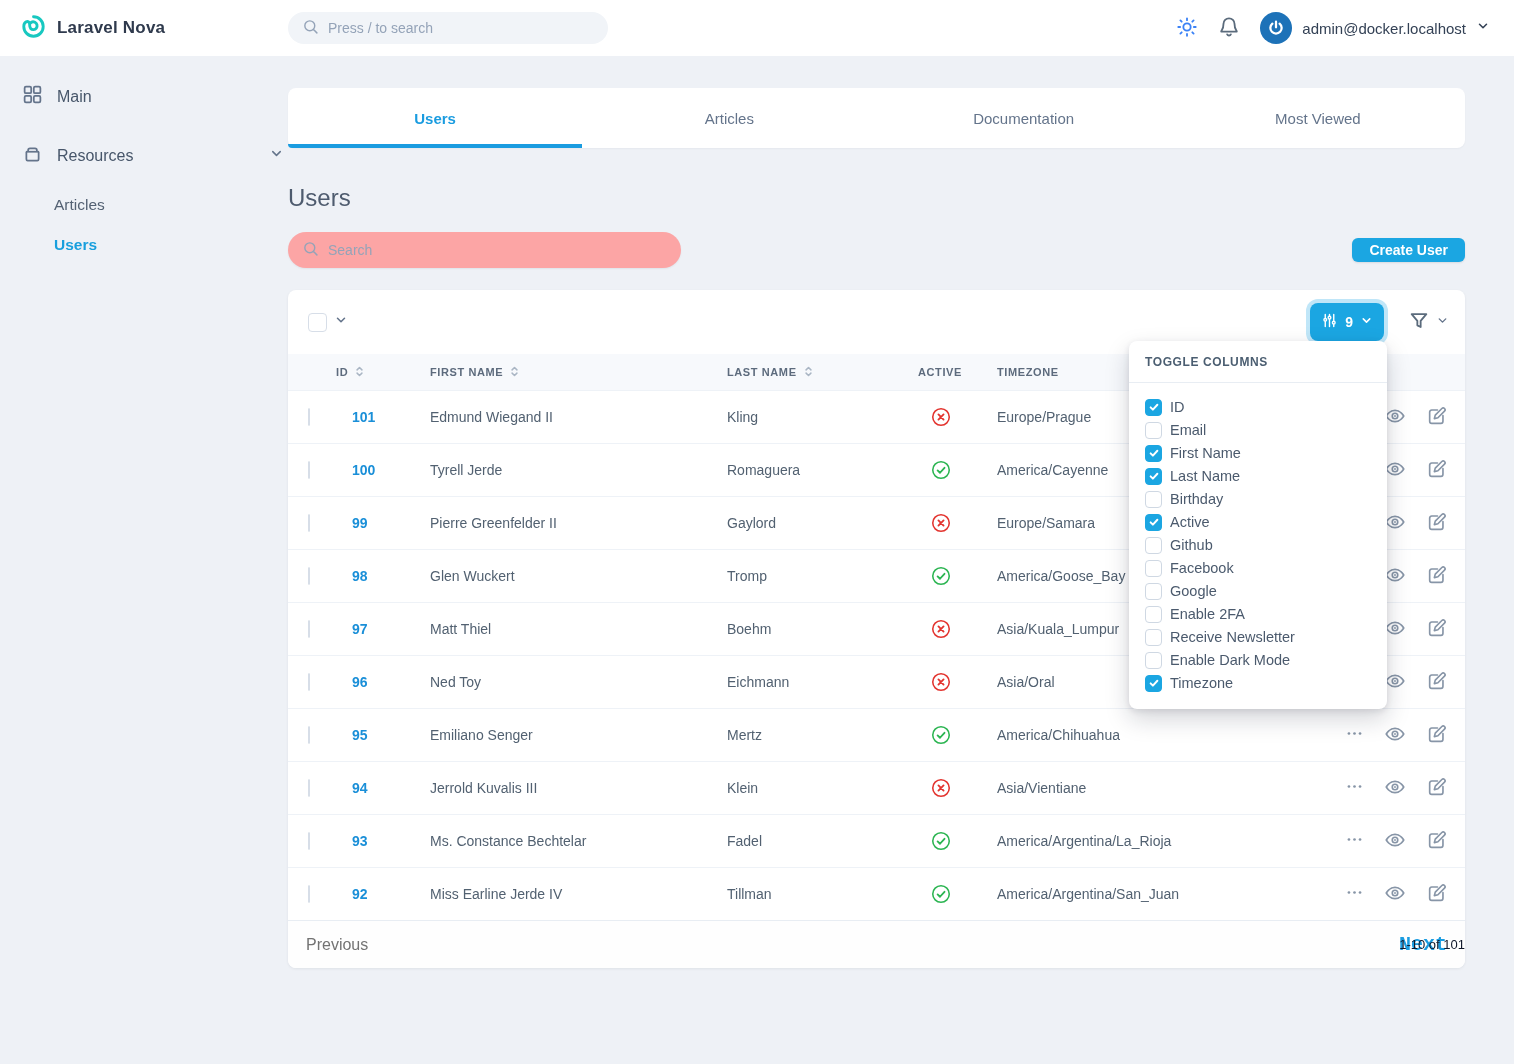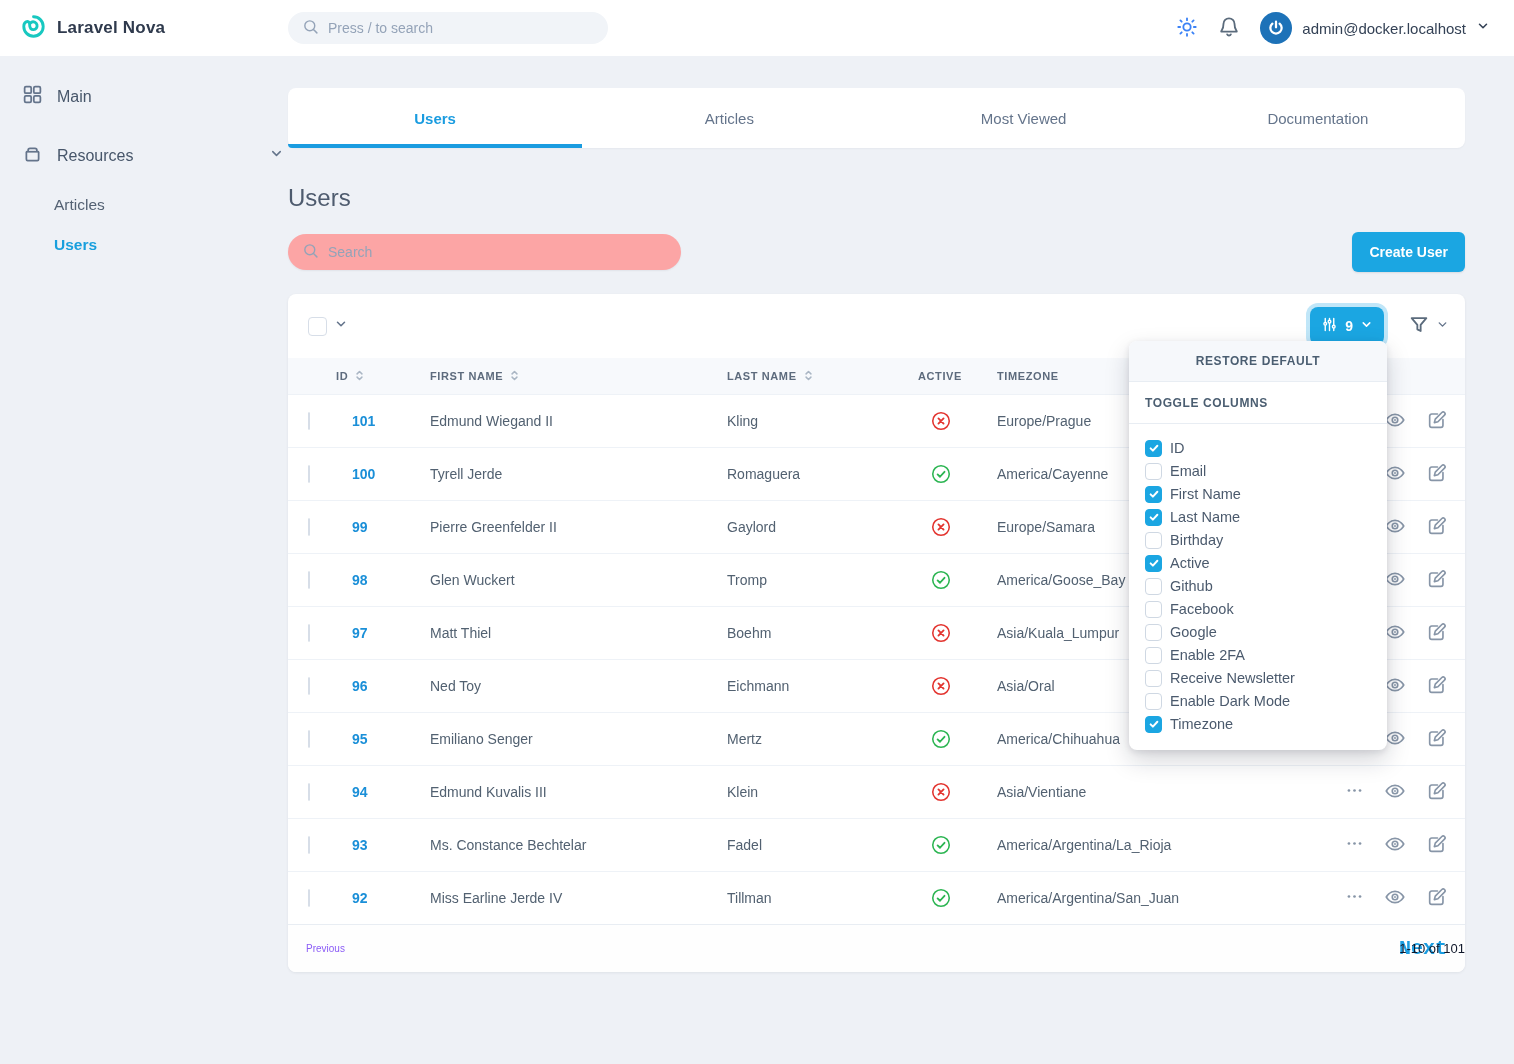--- a/index.html
+++ b/index.html
@@ -35,21 +35,21 @@
   .tab { flex:1; display:flex; align-items:center; justify-content:center; font-size:15px; color:#64748b; cursor:pointer; }
   .tab.active { color:#1a9ce0; font-weight:600; }
   .tab-underline { position:absolute; left:0; bottom:0; width:25%; height:4px; background:#1a9ce0; border-bottom-left-radius:8px; }
 
   
   .page-title { margin-top:36px; font-size:24px; font-weight:400; color:#4e5b6e; }
   .actions-row { margin-top:20px; display:flex; align-items:center; justify-content:space-between; }
   .res-search { display:flex; align-items:center; gap:9px; width:393px; height:36px; background:#fca5a5; border-radius:18px; padding:0 14px; box-shadow:0 1px 2px rgba(15,23,42,.06); }
   .res-search input { border:none; outline:none; background:transparent; font-size:14px; color:#475569; width:100%; font-family:inherit; }
   .res-search input::placeholder { color:#94a3b8; }
-  .btn-primary { background:#1ba6e2; color:#fff; border:none; border-radius:6px; height:40px; padding:0 17px; font-size:14px; font-weight:700; cursor:pointer; font-family:inherit; box-shadow:0 1px 2px rgba(15,23,42,.1); }
+  .btn-primary { background:#1ba6e2; color:#fff; border:none; border-radius:6px; height:24px; padding:0 17px; font-size:14px; font-weight:700; cursor:pointer; font-family:inherit; box-shadow:0 1px 2px rgba(15,23,42,.1); }
 
   
   .table-card { margin-top:22px; background:#fff; border-radius:8px; box-shadow:0 1px 3px rgba(15,23,42,.07); overflow:visible; }
   .table-toolbar { height:64px; display:flex; align-items:center; padding:0 16px 0 20px; }
   .cb { width:19px; height:19px; border:1px solid #d7dee8; border-radius:4px; background:#fff; cursor:pointer; flex-shrink:0; }
   .toolbar-left { display:flex; align-items:center; gap:7px; }
   .toolbar-right { margin-left:auto; display:flex; align-items:center; gap:24px; }
   .columns-btn { display:flex; align-items:center; gap:7px; background:#1ba6e2; border:none; border-radius:8px; height:38px; padding:0 11px; color:#fff; font-size:14px; font-weight:600; cursor:pointer; box-shadow:0 0 0 4px #c0e6f8; font-family:inherit; }
   .filter-btn { display:flex; align-items:center; gap:6px; background:none; border:none; cursor:pointer; }
 
@@ -62,21 +62,21 @@
   .cell-id { padding-left:16px; }
   .t-row .cell-id a { color:#1a8fd8; text-decoration:none; font-weight:600; cursor:pointer; }
   .cell-active { padding-left:12px; display:flex; align-items:center; }
   .active-icon .ok, .active-icon .no { display:none; }
   .active-icon.yes .ok { display:block; }
   .active-icon.not .no { display:block; }
   .cell-actions { display:flex; align-items:center; justify-content:flex-end; gap:20px; padding-right:17px; }
   .cell-actions .row-icon { background:none; border:none; cursor:pointer; display:flex; padding:0; }
 
   .t-pagination { height:48px; border-top:1px solid #e8edf3; display:flex; align-items:center; padding:0 18px; border-radius:0 0 8px 8px; background:#fefefe; }
-  .pg-prev { font-size:10px; color:#8b5cf6; background:none; border:none; font-family:inherit; }
+  .pg-prev { font-size:16px; color:#737373; background:none; border:none; font-family:inherit; }
   .pg-range { position:absolute; left:0; right:0; text-align:right; font-size:13px; color:#0f172a;padding-left:45px; }
   .pg-next { margin-left:auto; font-size:20px; font-weight:600; color:#1a9ce0; background:none; border:none; cursor:pointer; font-family:Liberation Mono, monospace; }
   .t-pagination { position:relative; }
 
   
   .footer { margin-top:36px; text-align:center; font-size:13.5px; color:#6b7889; line-height:1.7; }
   .footer a { color:#1a9ce0; text-decoration:none; cursor:pointer; }
 
   
   .col-menu { position:absolute; left:1129px; top:341px; width:258px; background:#fff; border-radius:8px; box-shadow:0 10px 25px rgba(15,23,42,.18), 0 2px 6px rgba(15,23,42,.1); z-index:40; }
@@ -179,22 +179,22 @@
       <a>Articles</a>
       <a class="active">Users</a>
     </div>
   </nav>
 
   <main class="main">
 
     <div class="tabs-card">
       <div class="tab active">Users</div>
       <div class="tab">Articles</div>
+      <div class="tab">Documentation</div>
       <div class="tab">Most Viewed</div>
-      <div class="tab">Documentation</div>
       <div class="tab-underline"></div>
     </div>
 
     <h1 class="page-title">Users</h1>
 
     <div class="actions-row">
       <div class="res-search">
         <span>
           <svg width="17" height="17" viewBox="0 0 24 24" fill="none" stroke="#94a3b8" stroke-width="2" stroke-linecap="round">
               <circle cx="11" cy="11" r="7"></circle>
@@ -604,21 +604,21 @@
                     <path d="M17.3 3.8a2.05 2.05 0 0 1 2.9 2.9L13 13.9l-3.9 1 1-3.9 7.2-7.2z"></path>
                   </svg>
         </span>
       </button>
     </div>
   </div>
 
   <div class="t-row">
     <div class="cell-cb"><span class="cb"></span></div>
     <div class="cell-id"><a>94</a></div>
-    <div>Edmund Kuvalis III</div>
+    <div>Jerrold Kuvalis III</div>
     <div>Klein</div>
     <div class="cell-active">
       <span class="active-icon not">
 
         <svg class="no" width="22" height="22" viewBox="0 0 24 24" fill="none" stroke="#e3342f" stroke-width="1.7">
                   <circle cx="12" cy="12" r="9"></circle>
                   <path d="M9.2 9.2l5.6 5.6M14.8 9.2l-5.6 5.6" stroke-width="2" stroke-linecap="round"></path>
                 </svg>
       </span>
     </div>
@@ -748,21 +748,20 @@
         <button class="pg-prev" disabled="">Previous</button>
         <span class="pg-range">1-10 of 101</span>
         <button class="pg-next">Next</button>
       </div>
     </div>
 
   </main>
 </div>
 
 <div class="col-menu">
-  <button class="col-menu-restore">RESTORE DEFAULT</button>
   <div class="col-menu-title">TOGGLE COLUMNS</div>
   <div class="col-menu-list">
   <div class="col-item checked">
     <span class="box">
       <svg width="12" height="12" viewBox="0 0 16 16" fill="none" stroke="#fff" stroke-width="2.6" stroke-linecap="round" stroke-linejoin="round">
             <path d="M3.5 8.5l3 3 6-6.5"></path>
           </svg>
     </span>
     <span>ID</span>
   </div>

